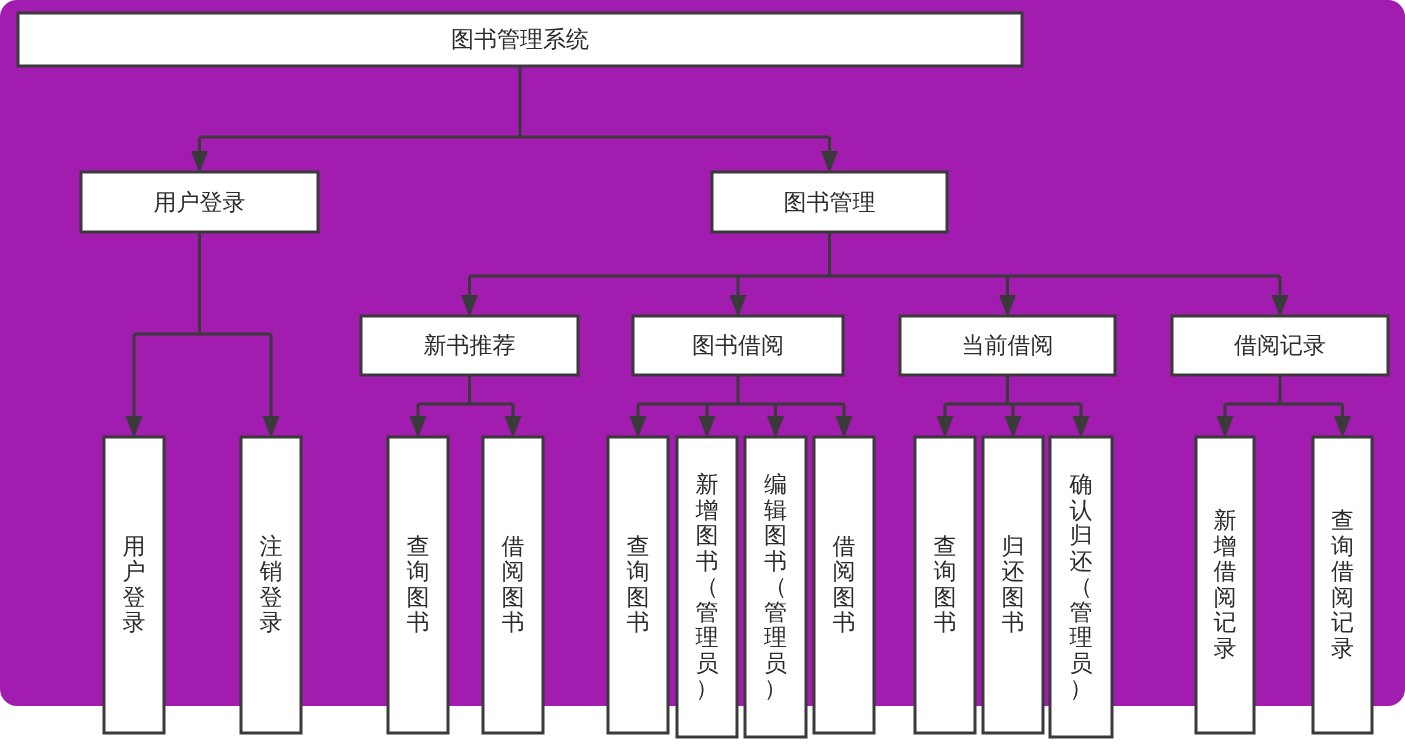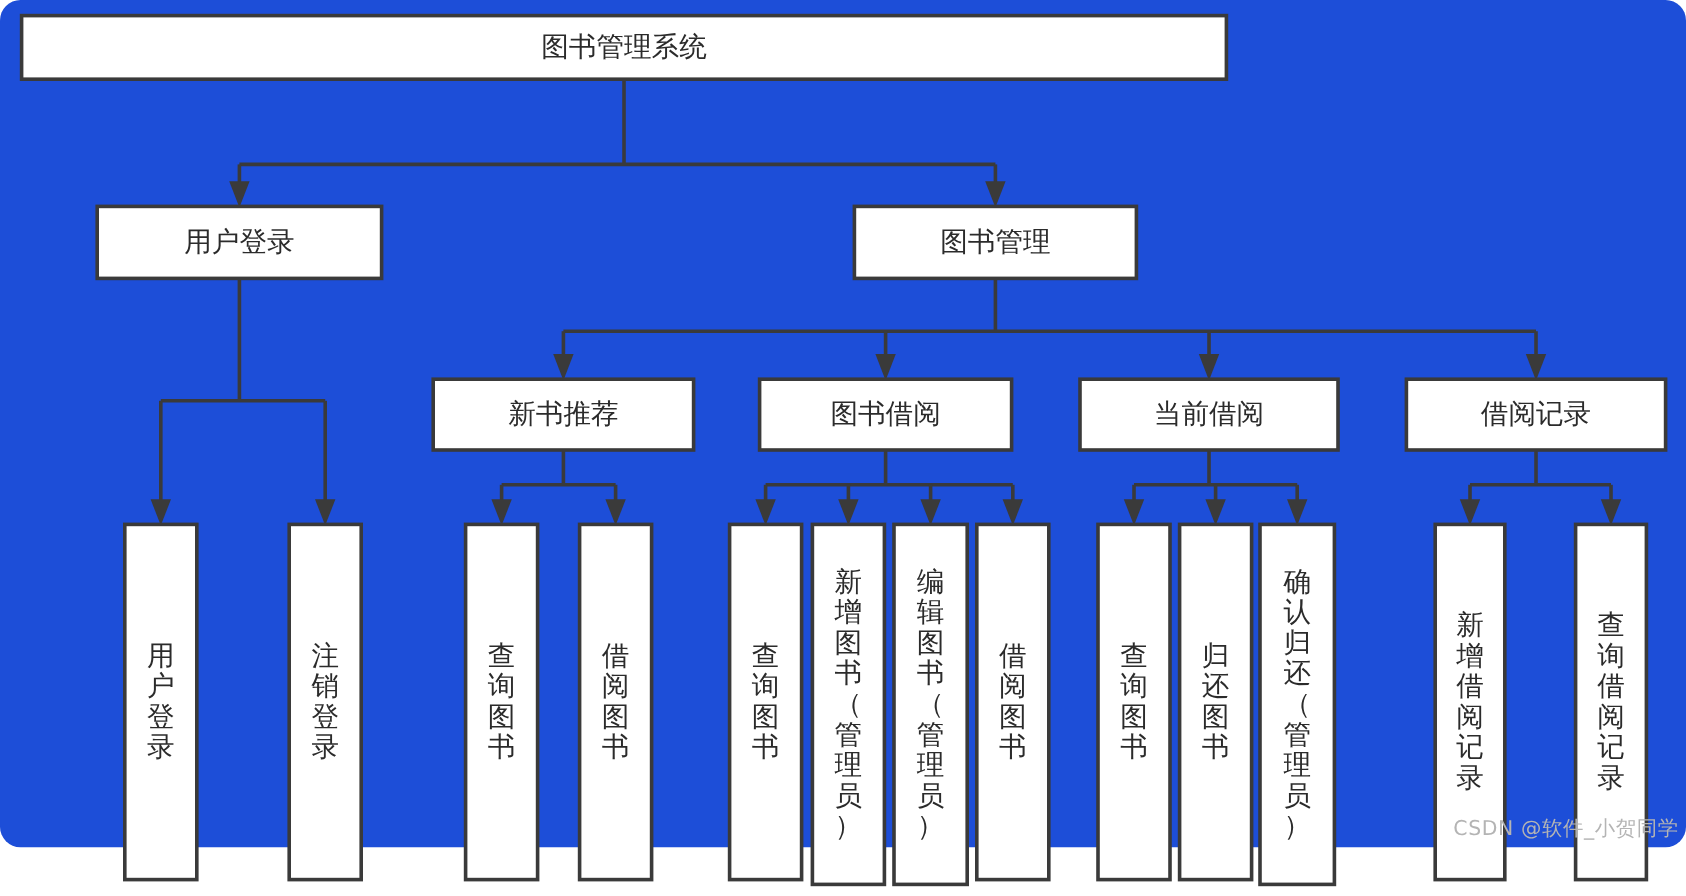--- a/index.html
+++ b/index.html
@@ -11,21 +11,21 @@
   body {
     width: 1405px;
     height: 747px;
     font-family: "DejaVu Sans", "Liberation Sans", sans-serif;
     overflow: hidden;
   }
   #diagram-root {
     position: relative;
     width: 1405px;
     height: 706px;
-    background: #1d4ed8;
+    background: #a21caf;
     border-radius: 17px;
   }
   svg.flow {
     position: absolute;
     left: 0;
     top: 0;
     width: 1405px;
     height: 747px;
     display: block;
   }
@@ -204,14 +204,13 @@
         <g>
           <rect class="node-rect" x="1196" y="437" width="58" height="296"></rect>
           <text class="node-label-vertical" x="1225" y="528.39"><tspan x="1225" dy="0">新</tspan><tspan x="1225" dy="25.5">增</tspan><tspan x="1225" dy="25.5">借</tspan><tspan x="1225" dy="25.5">阅</tspan><tspan x="1225" dy="25.5">记</tspan><tspan x="1225" dy="25.5">录</tspan></text>
         </g>
         <g>
           <rect class="node-rect" x="1313" y="437" width="59" height="296"></rect>
           <text class="node-label-vertical" x="1342.5" y="528.39"><tspan x="1342.5" dy="0">查</tspan><tspan x="1342.5" dy="25.5">询</tspan><tspan x="1342.5" dy="25.5">借</tspan><tspan x="1342.5" dy="25.5">阅</tspan><tspan x="1342.5" dy="25.5">记</tspan><tspan x="1342.5" dy="25.5">录</tspan></text>
         </g>
       </g>
   </svg>
-  <div class="watermark">CSDN @软件_小贺同学</div>
 </div>
 
 </body></html>

